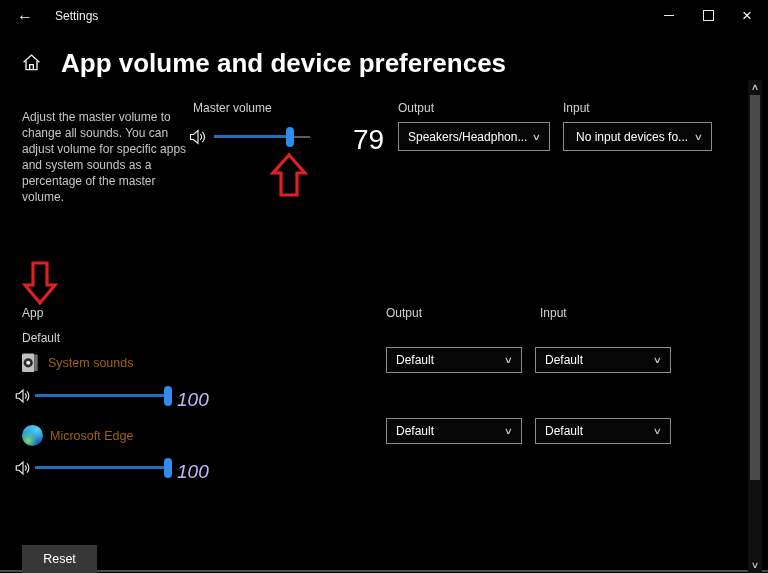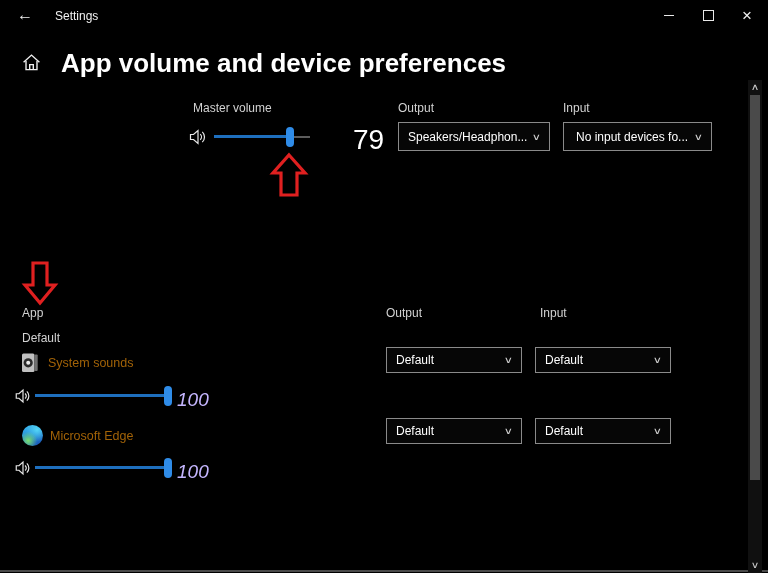--- a/index.html
+++ b/index.html
@@ -68,20 +68,21 @@
 
   <div class="abs" style="left:22px;top:53px;">
     <svg width="19" height="19" viewBox="0 0 18 18" fill="none" stroke="#f0f0f0" stroke-width="1.3">
       <path d="M1.5 8.8 L9 2 L16.5 8.8"></path>
       <path d="M3.8 7.6 V15.8 H14.2 V7.6"></path>
       <path d="M7.3 15.8 V11 H10.7 V15.8"></path>
     </svg>
   </div>
   <div class="abs h1" style="left:61px;top:48px;">App volume and device preferences</div>
 
+  <div class="abs desc" style="left:22px;top:109px;width:170px;">Adjust the master volume to change all sounds. You can adjust volume for specific apps and system sounds as a percentage of the master volume.</div>
 
   <div class="abs lbl" style="left:193px;top:101px;">Master volume</div>
 
   <div class="abs" style="left:188px;top:127px;">
     <svg width="20" height="20" viewBox="0 0 20 20" fill="none" stroke="#e8e8e8" stroke-width="1.2">
       <path d="M2.5 7.5 H5.5 L10 3.5 V16.5 L5.5 12.5 H2.5 Z"></path>
       <path d="M12.3 7.2 A4 4 0 0 1 12.3 12.8"></path>
       <path d="M14.3 4.9 A7 7 0 0 1 14.3 15.1"></path>
     </svg>
   </div>
@@ -176,19 +177,20 @@
   <div class="abs dd" style="left:386px;top:418px;width:136px;height:26px;">
     <span class="ddtext">Default</span>
     <span class="ddchev">∨</span>
   </div>
   <div class="abs dd" style="left:535px;top:418px;width:136px;height:26px;">
     <span class="ddtext">Default</span>
     <span class="ddchev">∨</span>
   </div>
 
   <div class="abs bottom-line" style="left:0;top:570px;width:768px;height:2px;"></div>
+  <button class="abs reset-btn" style="left:22px;top:545px;width:75px;height:28px;">Reset</button>
 
   <div class="abs sb-track" style="left:748px;top:80px;width:14px;height:493px;"></div>
   <div class="abs sb-arrow" style="left:748px;top:80px;">∧</div>
   <div class="abs sb-thumb" style="left:750px;top:95px;width:10px;height:385px;"></div>
   <div class="abs sb-arrow" style="left:748px;top:558px;">∨</div>
 
 </div>
 
 </body></html>

